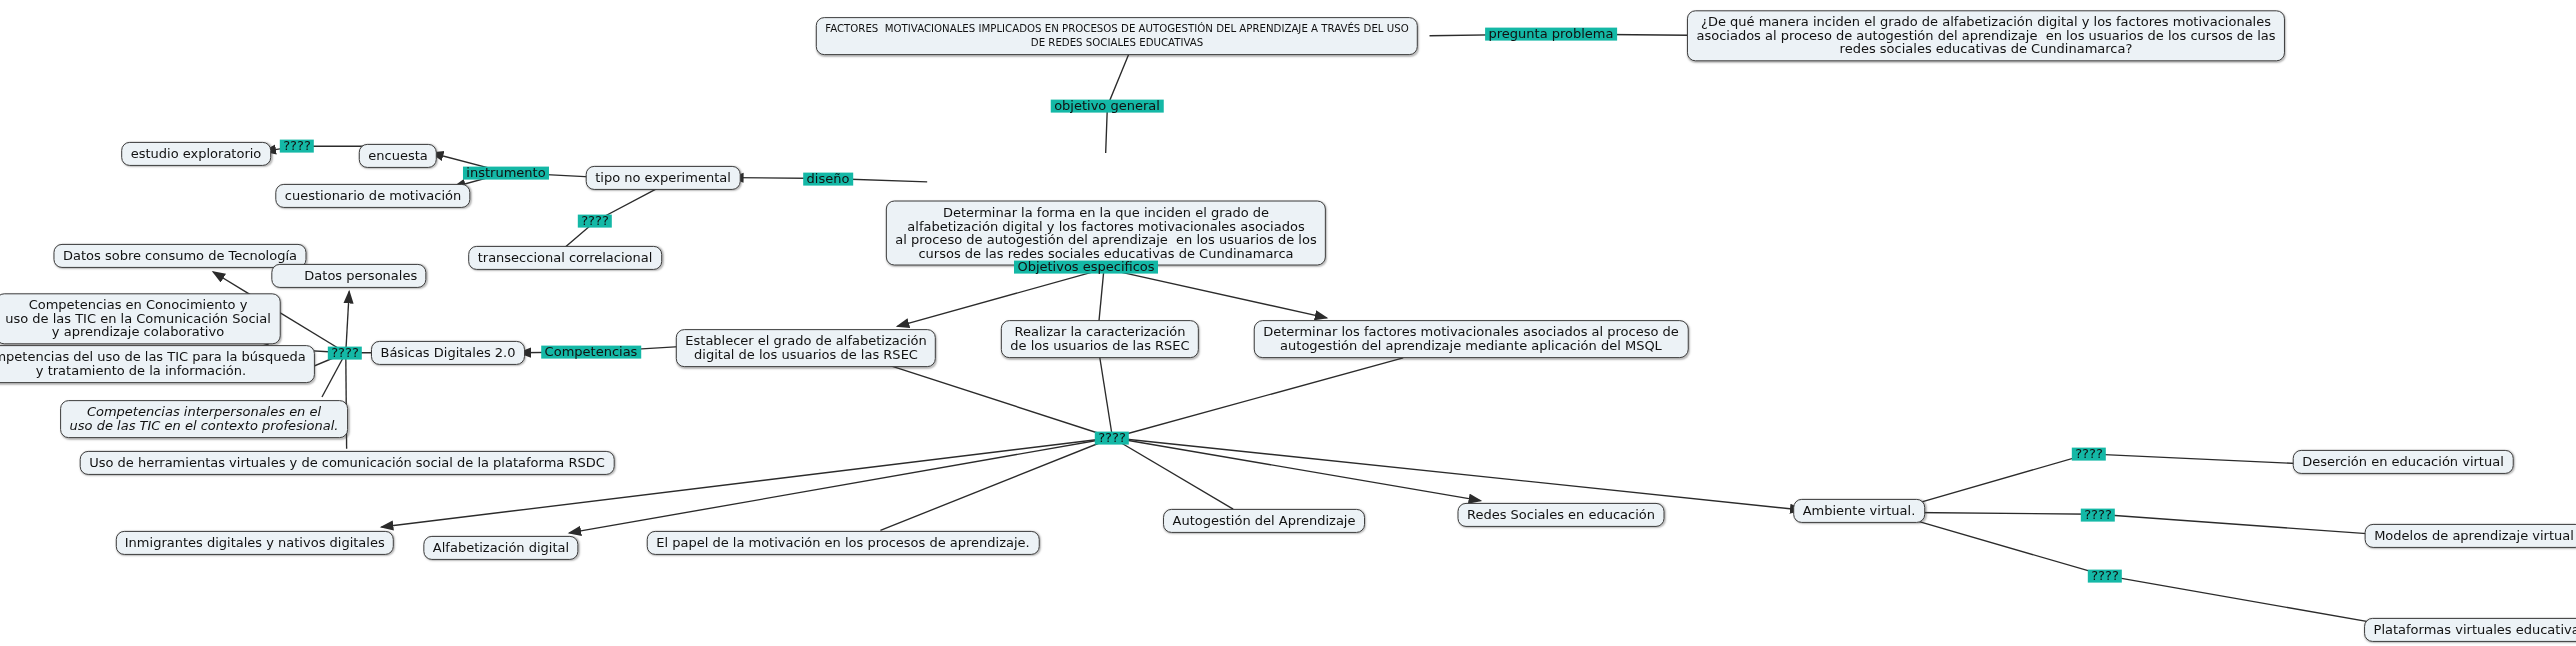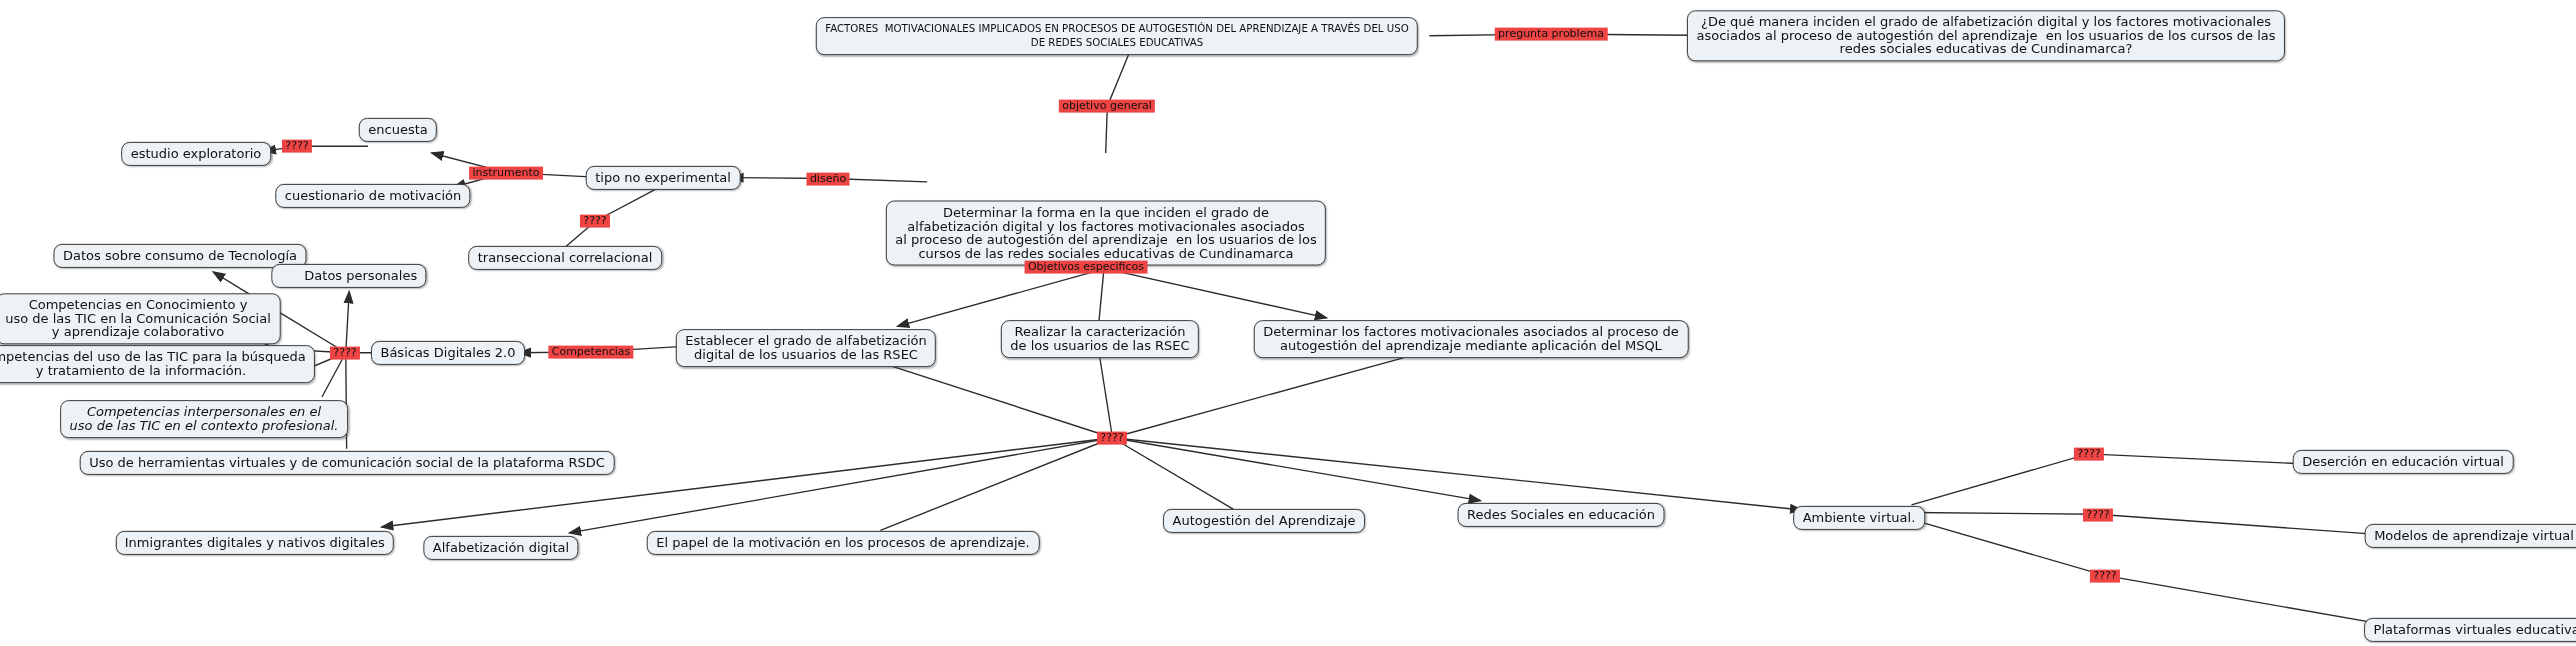--- a/index.html
+++ b/index.html
@@ -20,23 +20,23 @@
     padding:4.3px 8.5px;
     font-size:13px;line-height:13.6px;
     color:#111111;
     text-align:center;
     white-space:pre;
     box-shadow:0.9px 0.9px 1.7px rgba(60,60,60,.35);
   }
   .link-label{
     position:absolute;z-index:3;
     transform:translate(-50%,-50%);
-    background:#ef4444;
+    background:#14b8a6;
     padding:0 3.4px;
-    font-size:11px;line-height:12.8px;
+    font-size:13px;line-height:12.8px;
     color:#111111;
     white-space:pre;
     text-align:center;
   }
 </style>
 </head>
 <body>
 
 <div class="canvas">
   <svg class="edges" id="edges-svg" width="2576" height="646" viewBox="0 0 3029 760">
@@ -82,21 +82,21 @@
       <div class="node" style="left: 1117px; top: 36px; font-size: 10.2px;">FACTORES  MOTIVACIONALES IMPLICADOS EN PROCESOS DE AUTOGESTIÓN DEL APRENDIZAJE A TRAVÉS DEL USO
 DE REDES SOCIALES EDUCATIVAS</div>
       <div class="node" style="left: 1986px; top: 36px;">¿De qué manera inciden el grado de alfabetización digital y los factores motivacionales
 asociados al proceso de autogestión del aprendizaje  en los usuarios de los cursos de las
 redes sociales educativas de Cundinamarca?</div>
       <div class="node" style="left: 1106px; top: 185px; margin-top: 48px;">Determinar la forma en la que inciden el grado de
 alfabetización digital y los factores motivacionales asociados
 al proceso de autogestión del aprendizaje  en los usuarios de los
 cursos de las redes sociales educativas de Cundinamarca</div>
       <div class="node" style="left: 196px; top: 154px;">estudio exploratorio</div>
-      <div class="node" style="left: 398px; top: 130px;">encuesta</div>
+      <div class="node" style="left: 398px; top: 156px;">encuesta</div>
       <div class="node" style="left: 373px; top: 196px;">cuestionario de motivación</div>
       <div class="node" style="left: 663px; top: 178px;">tipo no experimental</div>
       <div class="node" style="left: 565px; top: 258px;">transeccional correlacional</div>
       <div class="node" style="left: 180px; top: 256px;">Datos sobre consumo de Tecnología</div>
       <div class="node" style="left: 349px; top: 276px; padding-left: 32px;">Datos personales</div>
       <div class="node" style="left: 138px; top: 319px;">Competencias en Conocimiento y
 uso de las TIC en la Comunicación Social
 y aprendizaje colaborativo</div>
       <div class="node" style="left: 141px; top: 364px;">Competencias del uso de las TIC para la búsqueda
 y tratamiento de la información.</div>
@@ -105,21 +105,21 @@
 uso de las TIC en el contexto profesional.</div>
       <div class="node" style="left: 347px; top: 463px;">Uso de herramientas virtuales y de comunicación social de la plataforma RSDC</div>
       <div class="node" style="left: 806px; top: 348px;">Establecer el grado de alfabetización
 digital de los usuarios de las RSEC</div>
       <div class="node" style="left: 1100px; top: 339px;">Realizar la caracterización
 de los usuarios de las RSEC</div>
       <div class="node" style="left: 1471px; top: 339px; border-radius: 9px;">Determinar los factores motivacionales asociados al proceso de
 autogestión del aprendizaje mediante aplicación del MSQL</div>
       <div class="node" style="left: 1264px; top: 521px;">Autogestión del Aprendizaje</div>
       <div class="node" style="left: 1561px; top: 515px;">Redes Sociales en educación</div>
-      <div class="node" style="left: 1859px; top: 511px; margin-top: 7px;">Ambiente virtual.</div>
+      <div class="node" style="left: 1859px; top: 511px;">Ambiente virtual.</div>
       <div class="node" style="left: 2403px; top: 462px;">Deserción en educación virtual</div>
       <div class="node" style="left: 2474px; top: 536px;">Modelos de aprendizaje virtual</div>
       <div class="node" style="left: 2480px; top: 630px;">Plataformas virtuales educativas</div>
       <div class="node" style="left: 255px; top: 543px; padding-left: 8px;">Inmigrantes digitales y nativos digitales</div>
       <div class="node" style="left: 501px; top: 548px;">Alfabetización digital</div>
       <div class="node" style="left: 843px; top: 543px;">El papel de la motivación en los procesos de aprendizaje.</div>
     </div>
   <div id="labels-layer">
       <span class="link-label" style="left: 1551px; top: 34px;">pregunta problema</span>
       <span class="link-label" style="left: 1107px; top: 106px;">objetivo general</span>

